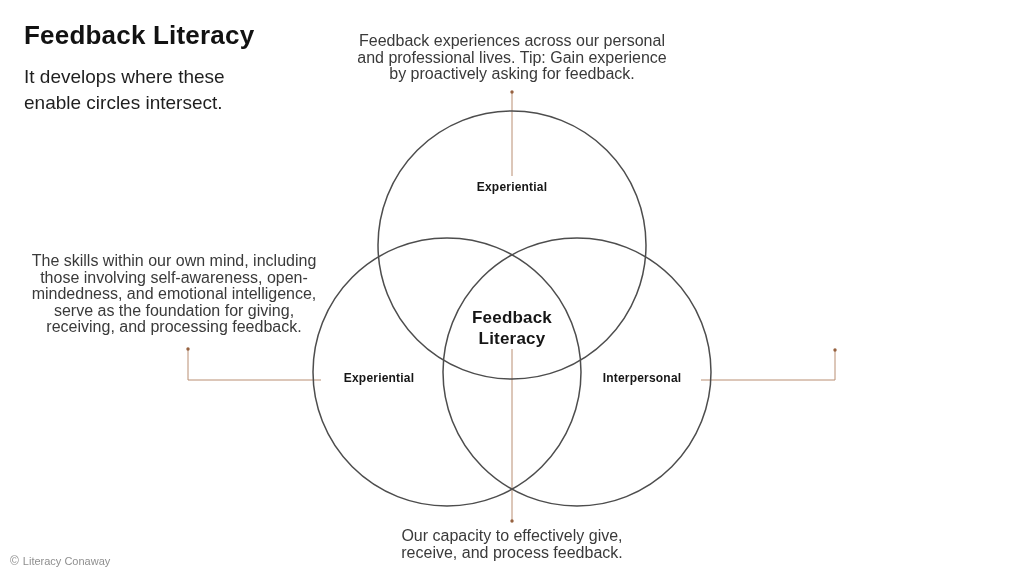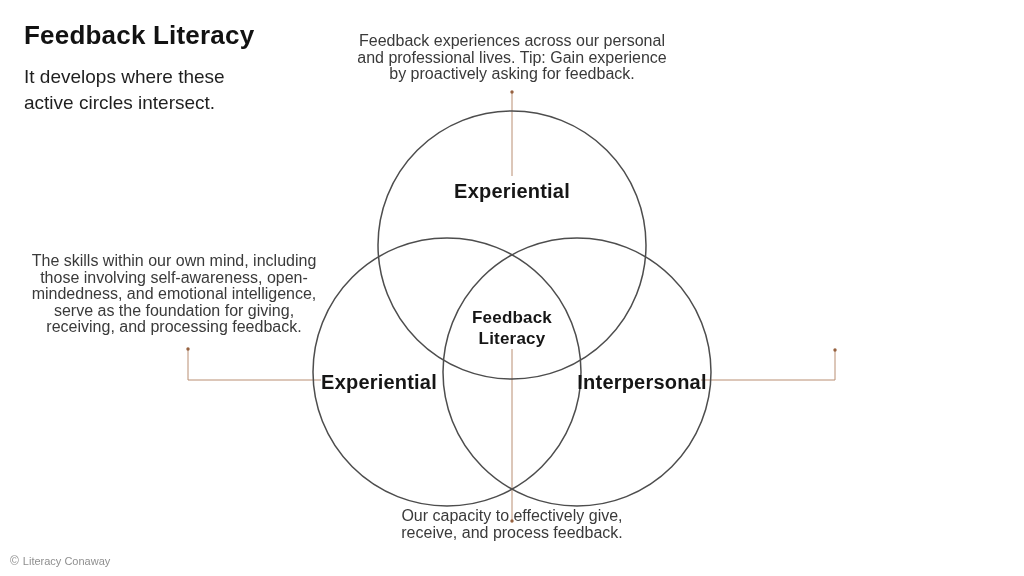--- a/index.html
+++ b/index.html
@@ -31,26 +31,26 @@
 
   .annotation {
     font-size: 16px;
     line-height: 16.5px;
     color: #3a3a3a;
     text-align: center;
   }
   .annotation-top    { left: 357px; top: 33px;  width: 310px; }
   .annotation-left   { left: 30px;  top: 253px; width: 288px; }
   .annotation-right  { left: 715px; top: 253px; width: 280px; }
-  .annotation-bottom { left: 392px; top: 508px; width: 240px; }
+  .annotation-bottom { left: 392px; top: 528px; width: 240px; }
 
   .venn-svg { left: 0; top: 0; width: 1024px; height: 576px; }
 
   .circle-label {
-    font-size: 20px;
+    font-size: 12px;
     font-weight: bold;
     color: #161616;
     text-align: center;
     letter-spacing: 0.2px;
   }
   .label-experiential  { left: 412px; top: 180px; width: 200px; }
   .label-intrapersonal { left: 279px; top: 371px; width: 200px; }
   .label-interpersonal { left: 542px; top: 371px; width: 200px; text-align: center; }
   .label-center {
     left: 462px; top: 307px; width: 100px;
@@ -67,21 +67,21 @@
     gap: 4px;
   }
   .copyright-icon { font-size: 12px; line-height: 12px; }
 </style>
 </head>
 <body>
 
 <div class="slide">
 
   <div class="abs title">Feedback Literacy</div>
-  <div class="abs subtitle">It develops where these active circles intersect.</div>
+  <div class="abs subtitle">It develops where these enable circles intersect.</div>
 
   <div class="abs annotation annotation-top">Feedback experiences across our personal and professional lives. Tip: Gain experience by proactively asking for feedback.</div>
   <div class="abs annotation annotation-left">The skills within our own mind, including those involving self-awareness, open-mindedness, and emotional intelligence, serve as the foundation for giving, receiving, and processing feedback.</div>
   <div class="abs annotation annotation-bottom">Our capacity to effectively give, receive, and process feedback.</div>
 
   <svg class="abs venn-svg" viewBox="0 0 1024 576" xmlns="http://www.w3.org/2000/svg">
       <polyline points="512,92 512,176" fill="none" stroke="#b98e72" stroke-width="1"></polyline>
       <circle cx="512" cy="92" r="1.7" fill="#96613f"></circle>
       <polyline points="512,349 512,521" fill="none" stroke="#b98e72" stroke-width="1"></polyline>
       <circle cx="512" cy="521" r="1.7" fill="#96613f"></circle>

